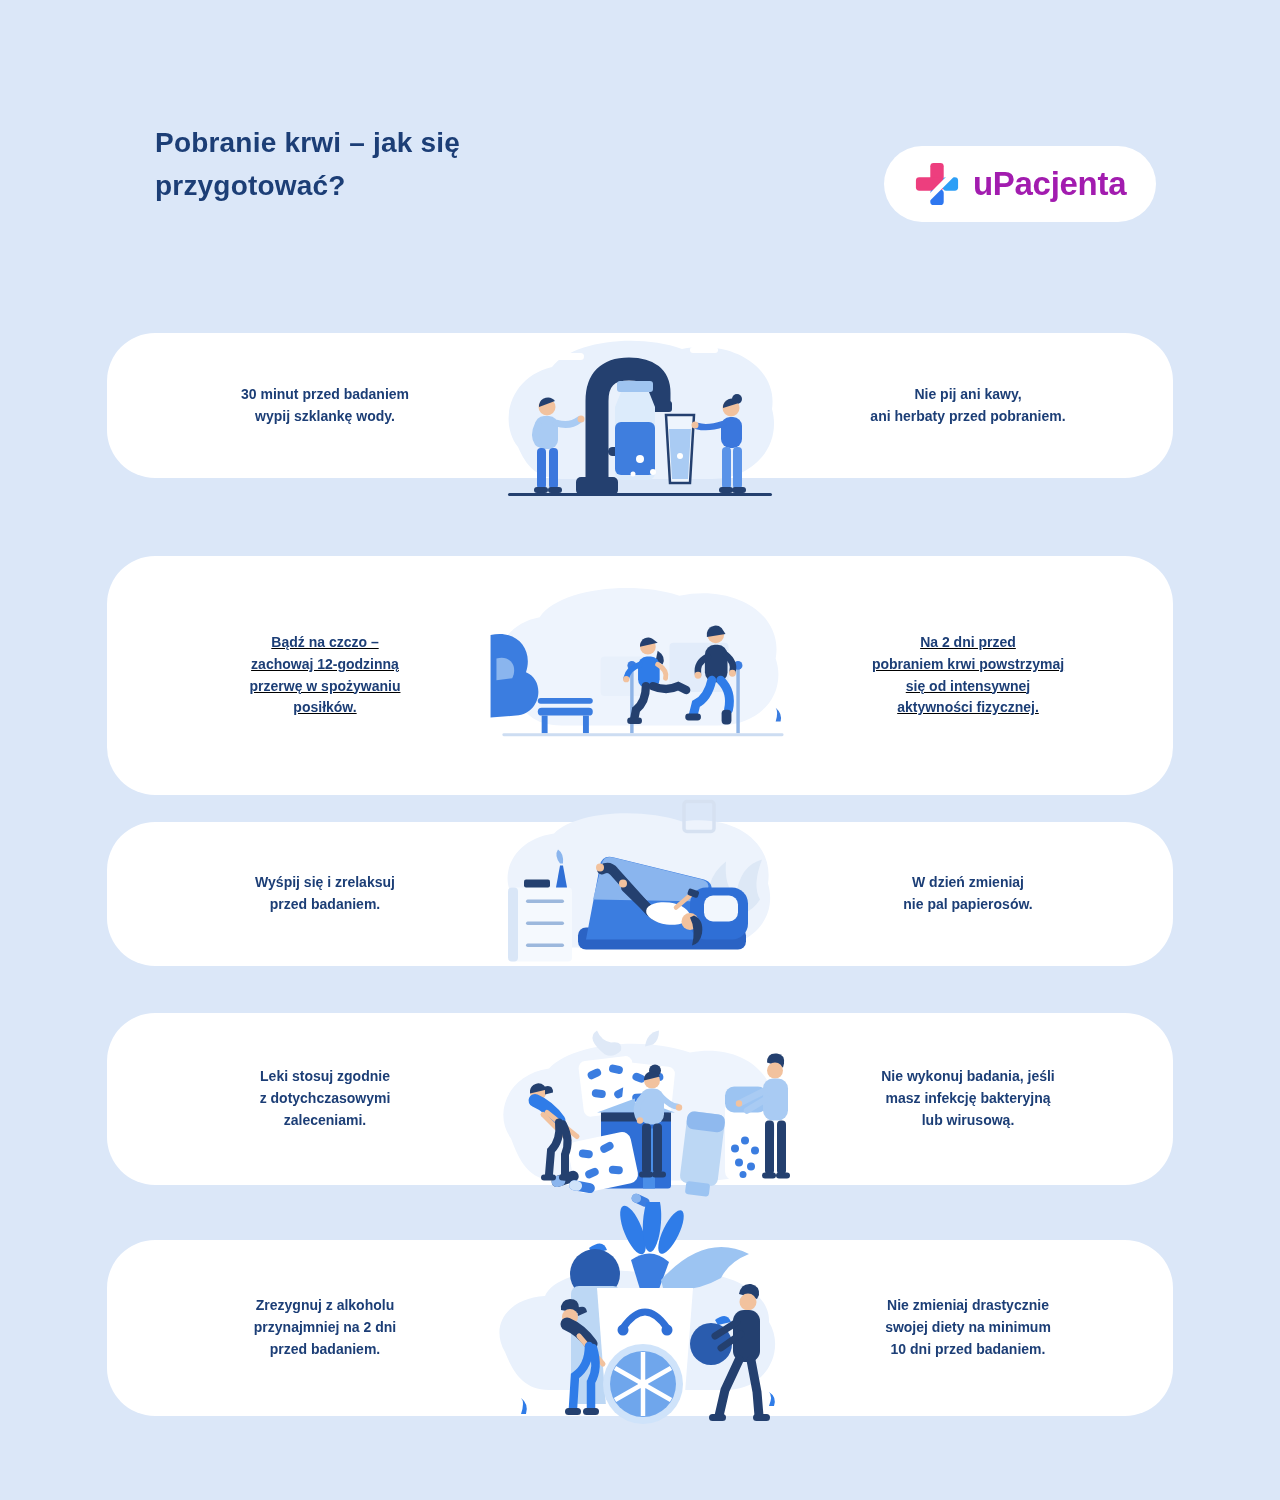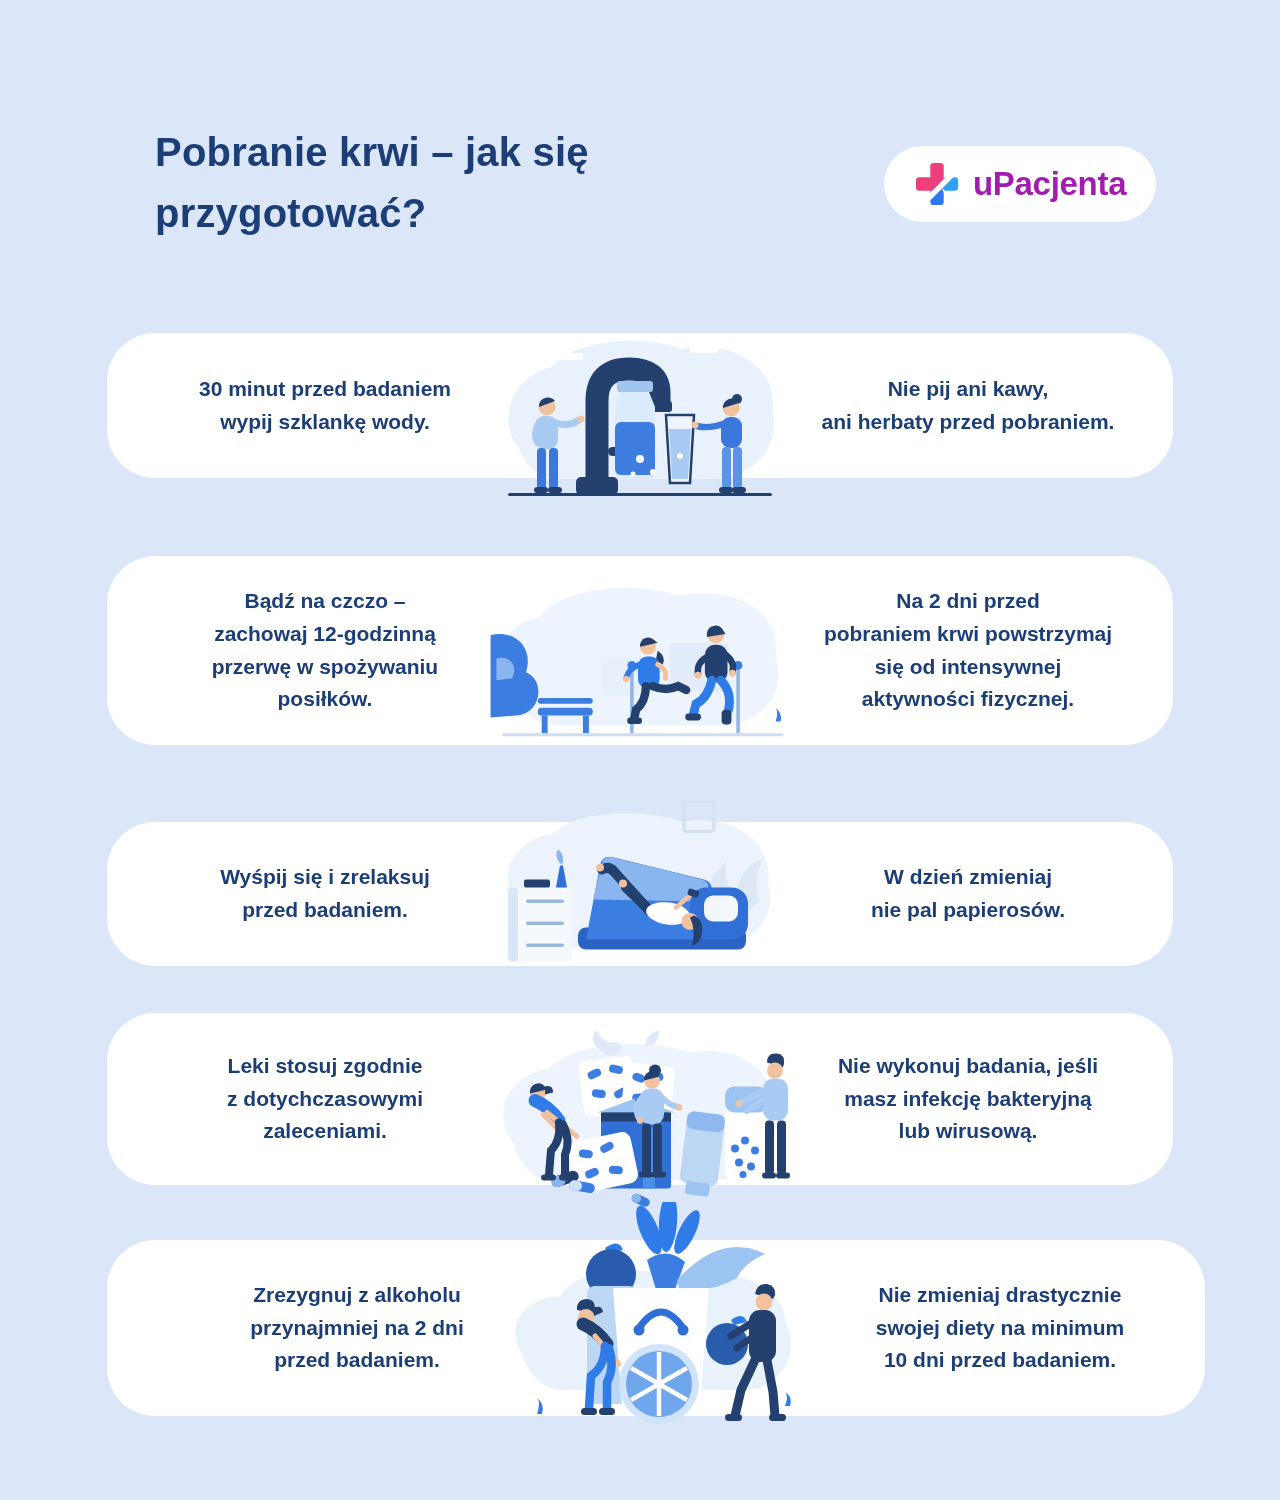--- a/index.html
+++ b/index.html
@@ -6,46 +6,46 @@
   body{
     width:1280px;height:1500px;
     font-family:"Liberation Sans", sans-serif;
     background:#dbe7f8;
   }
   .page{position:relative;width:1280px;height:1500px;background:#dbe7f8;overflow:hidden;}
 
   
   .title{
     position:absolute;left:155px;top:122px;margin:0;
-    font-size:40px;line-height:1.52;font-weight:700;
+    font-size:28px;line-height:1.52;font-weight:700;
     color:#1c3e76;letter-spacing:.2px;white-space:pre-line;
   }
   .logo-pill{
     position:absolute;left:884px;top:146px;height:76px;
     background:#ffffff;border-radius:38px;
     display:flex;align-items:center;gap:13px;padding:0 30px;
     box-sizing:border-box;
   }
   .logo-icon{width:46px;height:46px;flex:0 0 auto;}
   .logo-text{font-size:33px;font-weight:700;color:#a21caf;letter-spacing:-.3px;}
 
   
   .card{
     position:absolute;left:107px;width:1066px;
     background:#ffffff;border-radius:48px;
     display:flex;align-items:center;justify-content:space-between;
   }
   .card-1{top:333px;height:145px;}
-  .card-2{top:556px;height:189px;}
+  .card-2{top:556px;height:239px;text-decoration:underline;}
   .card-3{top:822px;height:144px;gap:40px;}
   .card-4{top:1013px;height:172px;justify-content:space-between;}
-  .card-5{top:1240px;height:176px;padding-left:32px;}
+  .card-5{top:1240px;height:176px;}
 
   .tip{
-    margin:0;font-size:21px;font-weight:700;line-height:1.56;
+    margin:0;font-size:14px;font-weight:700;line-height:1.56;
     color:#1c3e76;text-align:center;white-space:pre-line;
   }
   .tip.left{width:380px;margin-left:28px;}
   .tip.right{width:390px;margin-right:10px;}
 
   .illu-wrap{
     position:absolute;left:50%;transform:translateX(-50%);
     pointer-events:none;
   }
   .card-1 .illu-wrap{top:-4px;}

